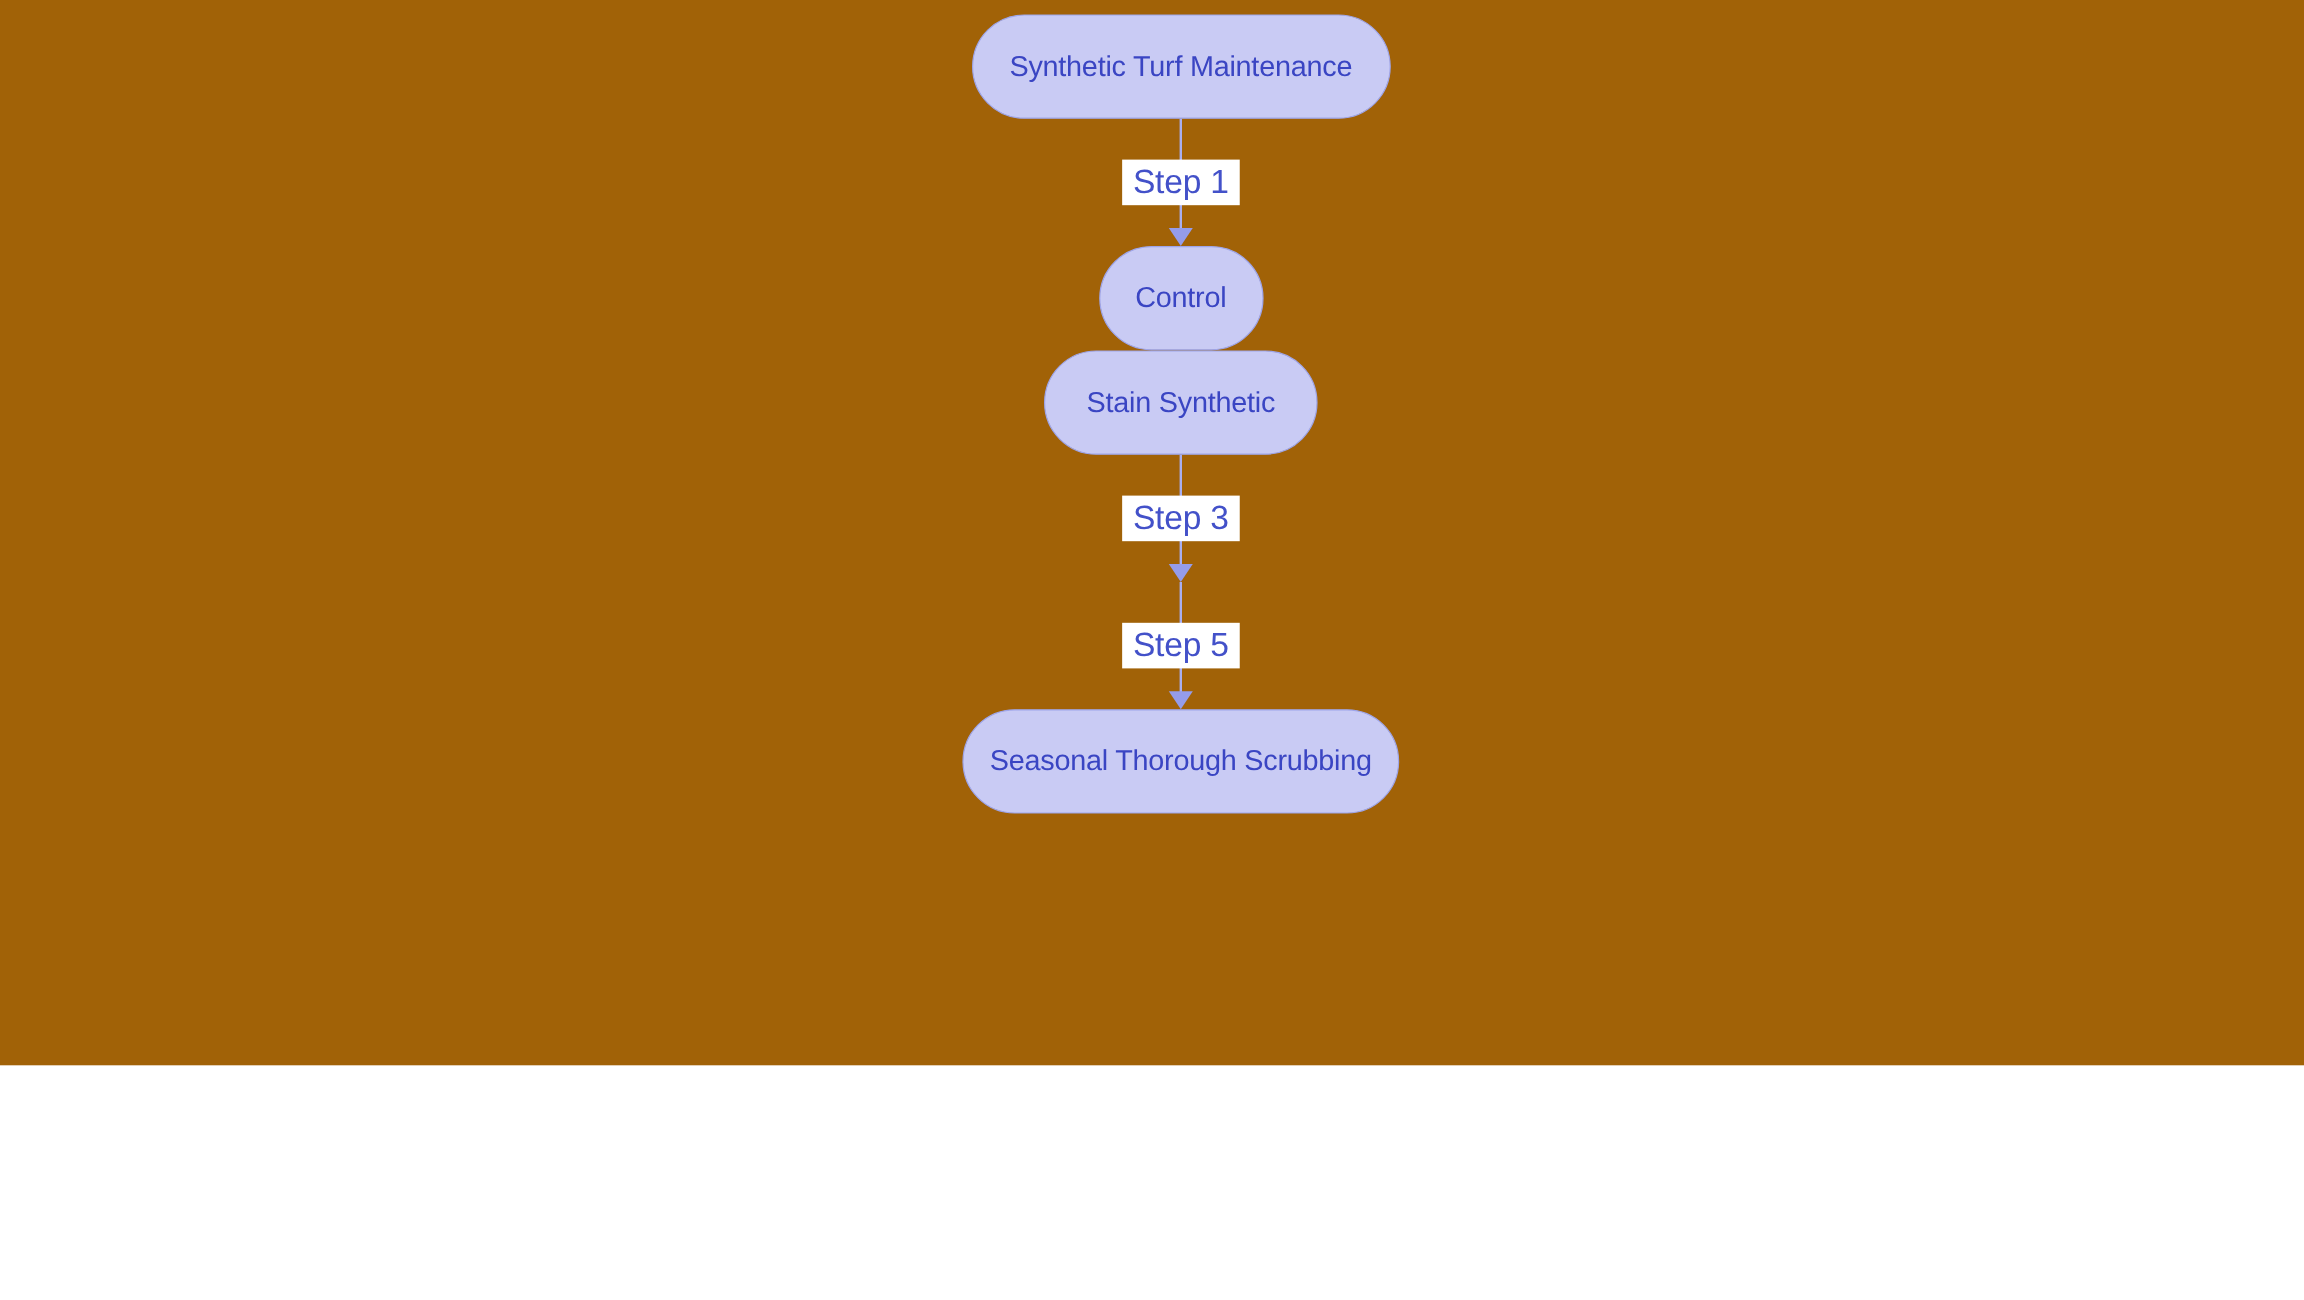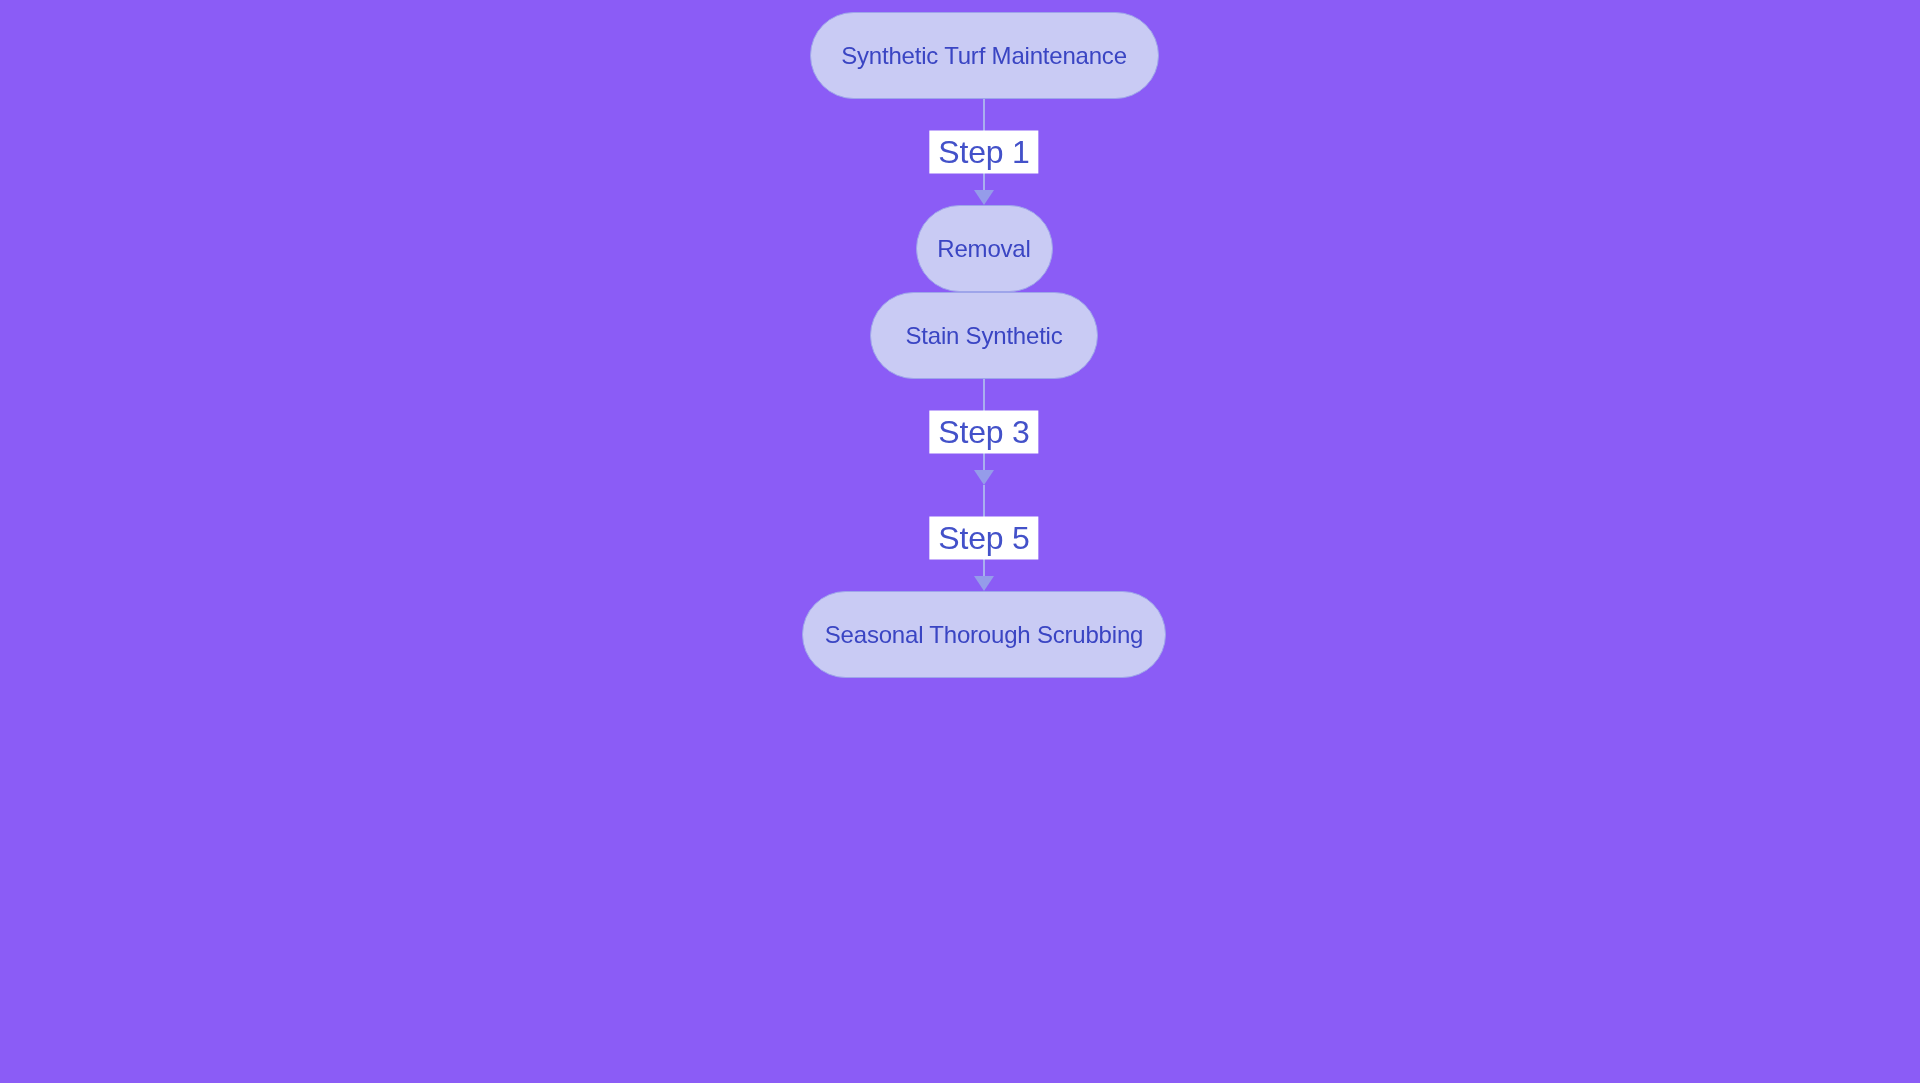--- a/index.html
+++ b/index.html
@@ -3,22 +3,22 @@
 <meta charset="utf-8">
 <style>
   html, body {
     margin: 0;
     padding: 0;
     background: #ffffff;
   }
   .canvas {
     position: relative;
     width: 1920px;
-    height: 1083px;
-    background: #8b5cf6;
+    height: 888px;
+    background: #a16207;
     overflow: hidden;
     box-sizing: border-box;
     padding-top: 12px;
     display: flex;
     flex-direction: column;
     align-items: center;
     font-family: "Liberation Sans", "DejaVu Sans", sans-serif;
     padding-left: 48px;
   }
   .node {
@@ -63,42 +63,42 @@
     border-top: 15px solid #959cea;
   }
   .edge .label {
     position: absolute;
     left: 50%;
     top: 50%;
     transform: translate(-50%, -50%);
     background: #ffffff;
     padding: 3px 9px;
     color: #4351c9;
-    font-size: 32px;
+    font-size: 28px;
     letter-spacing: -0.2px;
     white-space: nowrap;
   }
 </style>
 </head>
 <body>
 
 <div class="canvas">
 
   <div class="node" style="width:349px">
     <span>Synthetic Turf Maintenance</span>
   </div>
 
   <div class="edge">
     <div class="line"></div>
     <div class="arrowhead"></div>
     <div class="label">Step 1</div>
   </div>
 
   <div class="node" style="width:137px">
-    <span>Removal</span>
+    <span>Control</span>
   </div>
 
 
   <div class="node" style="width:228px">
     <span>Stain Synthetic</span>
   </div>
 
   <div class="edge">
     <div class="line"></div>
     <div class="arrowhead"></div>

